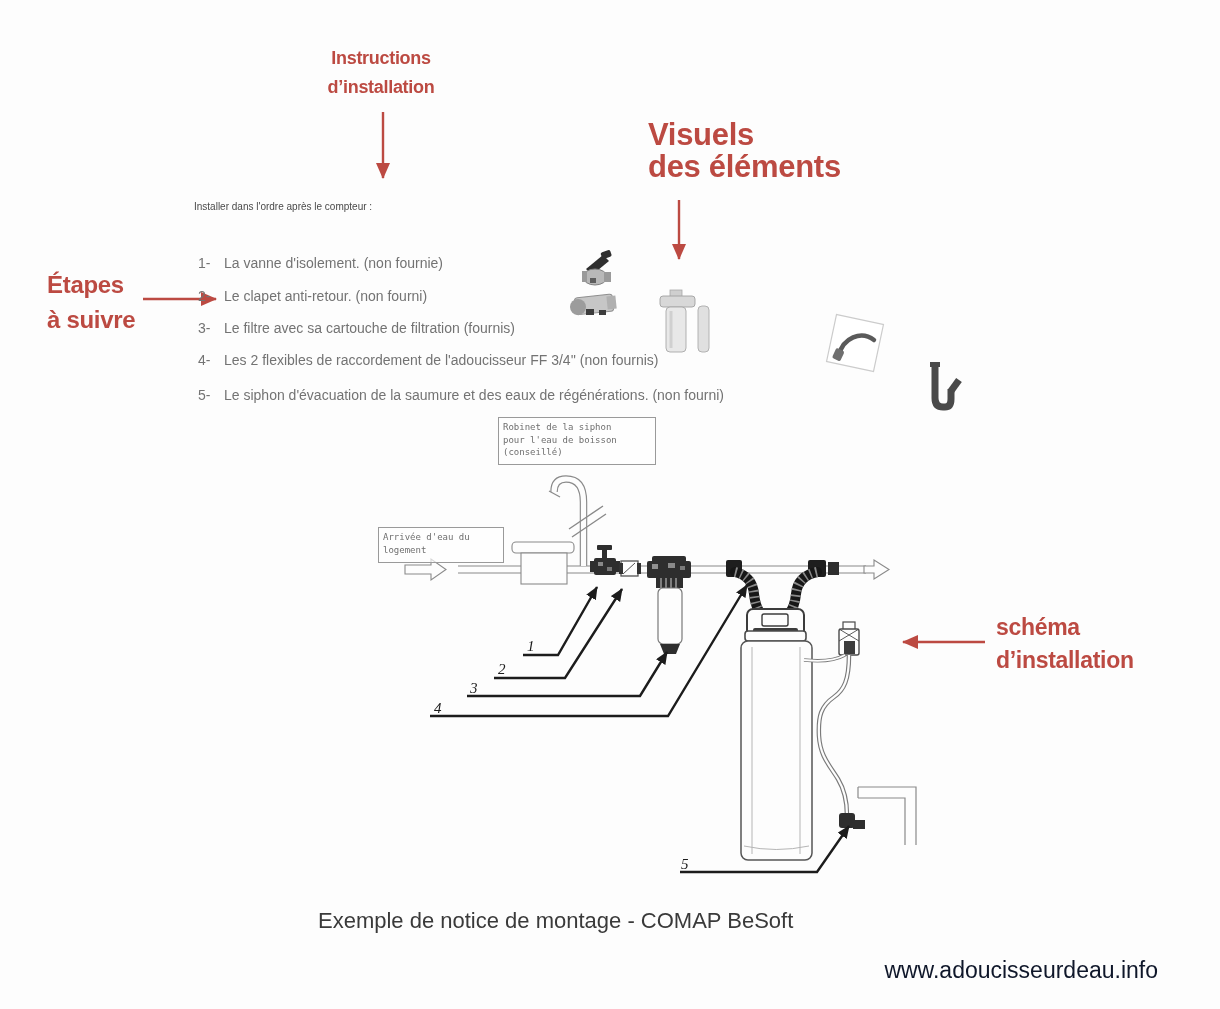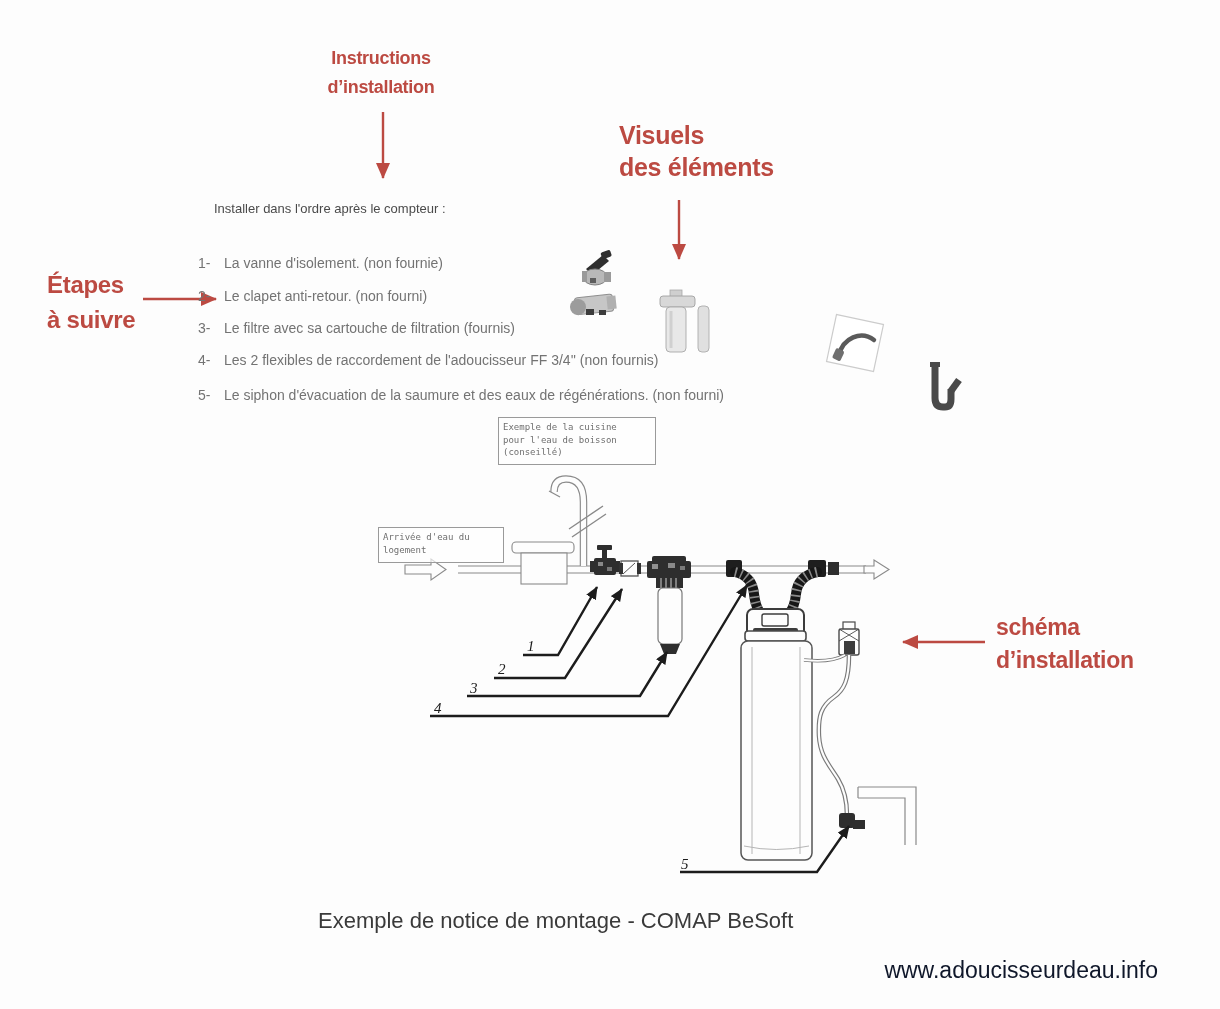--- a/index.html
+++ b/index.html
@@ -1,24 +1,24 @@
 <!DOCTYPE html>
 <html><head>
 <meta charset="utf-8">
 <style>
   html,body{margin:0;padding:0;background:#fff;}
   .page{position:relative;width:1220px;height:1009px;background:#fdfdfd;overflow:hidden;
         font-family:"Liberation Sans",sans-serif;}
   svg.art{position:absolute;left:0;top:0;}
   .red-ann{position:absolute;color:#bc4a42;font-weight:bold;letter-spacing:-0.3px;white-space:nowrap;}
   .ann-instructions{left:281px;top:44px;width:200px;text-align:center;font-size:18px;line-height:29px;}
-  .ann-visuels{left:619px;top:119px;font-size:25px;line-height:32px;}
+  .ann-visuels{left:648px;top:119px;font-size:31px;line-height:32px;}
   .ann-etapes{left:47px;top:267px;font-size:24px;line-height:35px;}
   .ann-schema{left:996px;top:611px;font-size:23px;line-height:33px;}
-  .intro{position:absolute;left:214px;top:201px;font-size:13px;color:#4a4a4a;white-space:nowrap;}
+  .intro{position:absolute;left:194px;top:201px;font-size:10px;color:#4a4a4a;white-space:nowrap;}
   .step{position:absolute;left:198px;font-size:14px;color:#737373;white-space:nowrap;}
   .step .num{display:inline-block;width:26px;}
   .dlabel{position:absolute;border:1px solid #9a9a9a;color:#6f6f6f;
           font-family:"DejaVu Sans Mono",monospace;font-size:9px;line-height:12.5px;
           padding:3px 4px;white-space:pre-line;background:rgba(255,255,255,0.65);}
   .lbl-robinet{left:498px;top:417px;width:148px;height:40px;}
   .lbl-arrivee{left:378px;top:527px;width:116px;height:28px;}
   .caption{position:absolute;left:318px;top:908px;font-size:22px;color:#3a3a3a;white-space:nowrap;}
   .website{position:absolute;right:62px;top:957px;font-size:23px;color:#0f172a;white-space:nowrap;}
   .co-num{font-family:"Liberation Serif",serif;font-style:italic;font-size:15px;fill:#1c1c1c;}
@@ -214,21 +214,21 @@
   <div class="step" style="top:320px">
     <span class="num">3-</span><span>Le filtre avec sa cartouche de filtration (fournis)</span>
   </div>
   <div class="step" style="top:352px">
     <span class="num">4-</span><span>Les 2 flexibles de raccordement de l'adoucisseur FF 3/4'' (non fournis)</span>
   </div>
   <div class="step" style="top:387px">
     <span class="num">5-</span><span>Le siphon d'évacuation de la saumure et des eaux de régénérations. (non fourni)</span>
   </div>
 
-  <div class="dlabel lbl-robinet">Exemple de la cuisine
+  <div class="dlabel lbl-robinet">Robinet de la siphon
 pour l'eau de boisson
 (conseillé)</div>
   <div class="dlabel lbl-arrivee">Arrivée d'eau du
 logement</div>
 
   <div class="caption">Exemple de notice de montage - COMAP BeSoft</div>
   <div class="website">www.adoucisseurdeau.info</div>
 
 </div>
 

